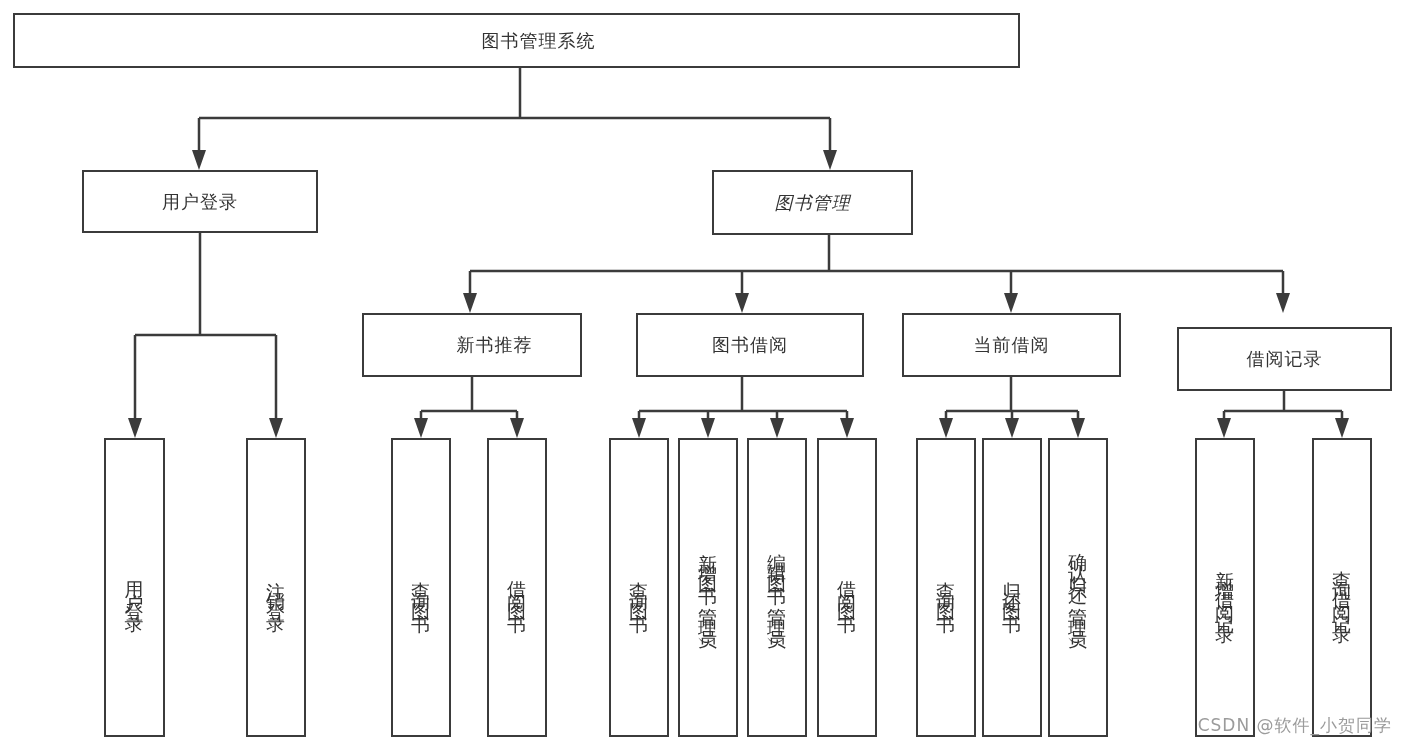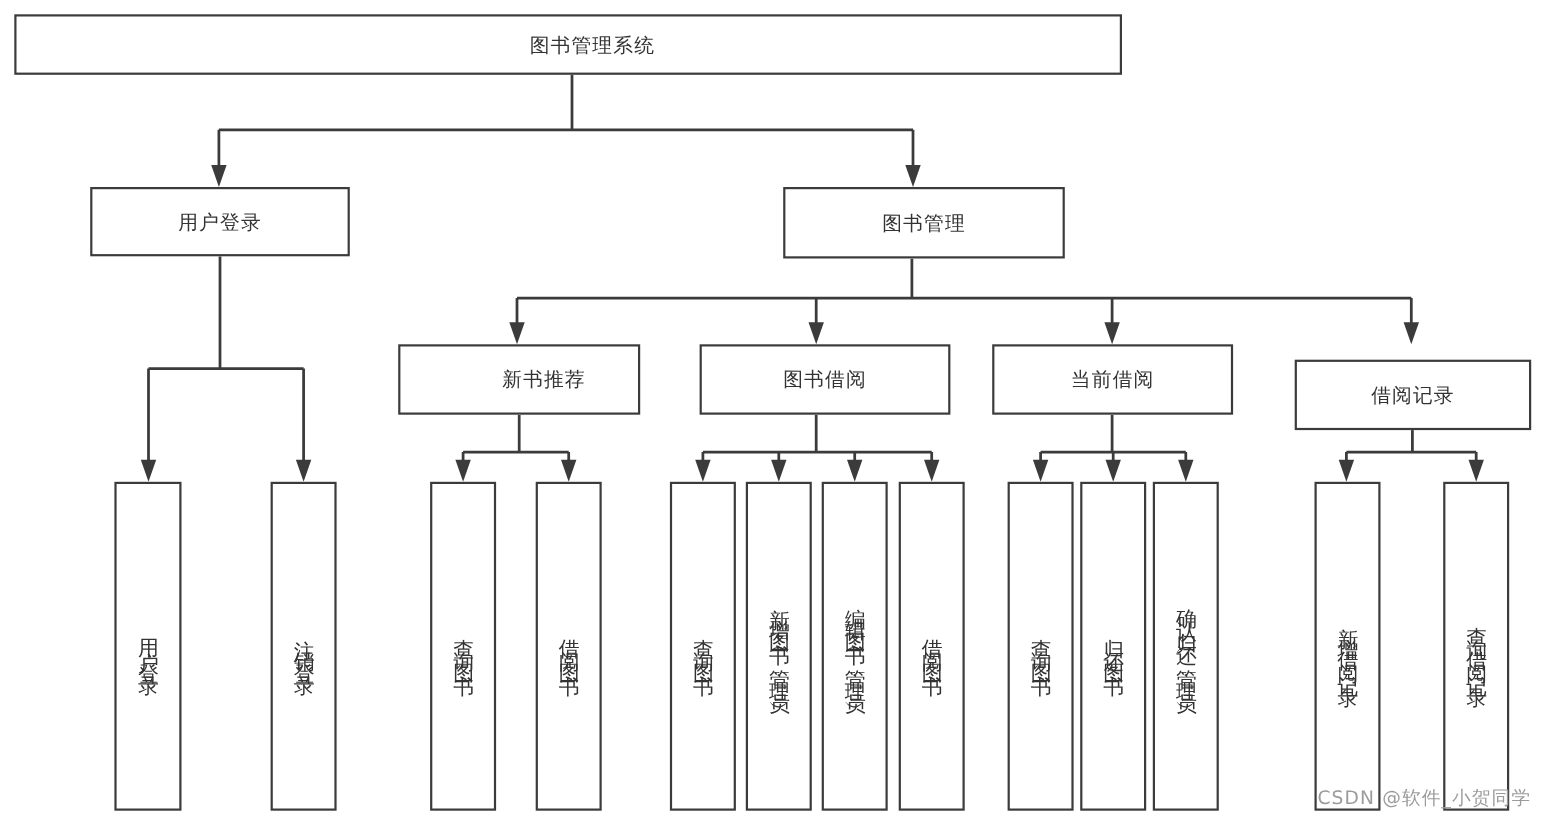--- a/index.html
+++ b/index.html
@@ -37,21 +37,21 @@
     writing-mode:vertical-rl;
     text-orientation:mixed;
     font-size:19px;
     letter-spacing:11px;
     line-height:1;
     color:var(--text);
   }
   
   .n-root{left:13px;top:13px;width:1007px;height:55px;padding-left:44px;}
   .n-user{left:82px;top:170px;width:236px;height:63px;}
-  .n-mgmt{left:712px;top:170px;width:256px;height:65px;}
+  .n-mgmt{left:712px;top:170px;width:201px;height:65px;font-style:italic;}
   .n-newbook{left:362px;top:313px;width:220px;height:64px;padding-left:45px;}
   .n-borrow{left:636px;top:313px;width:228px;height:64px;}
   .n-current{left:902px;top:313px;width:219px;height:64px;}
   .n-record{left:1177px;top:327px;width:215px;height:64px;}
   
   .l-1{left:104px;width:61px;}
   .l-2{left:246px;}
   .l-3{left:391px;}
   .l-4{left:487px;}
   .l-5{left:609px;}

